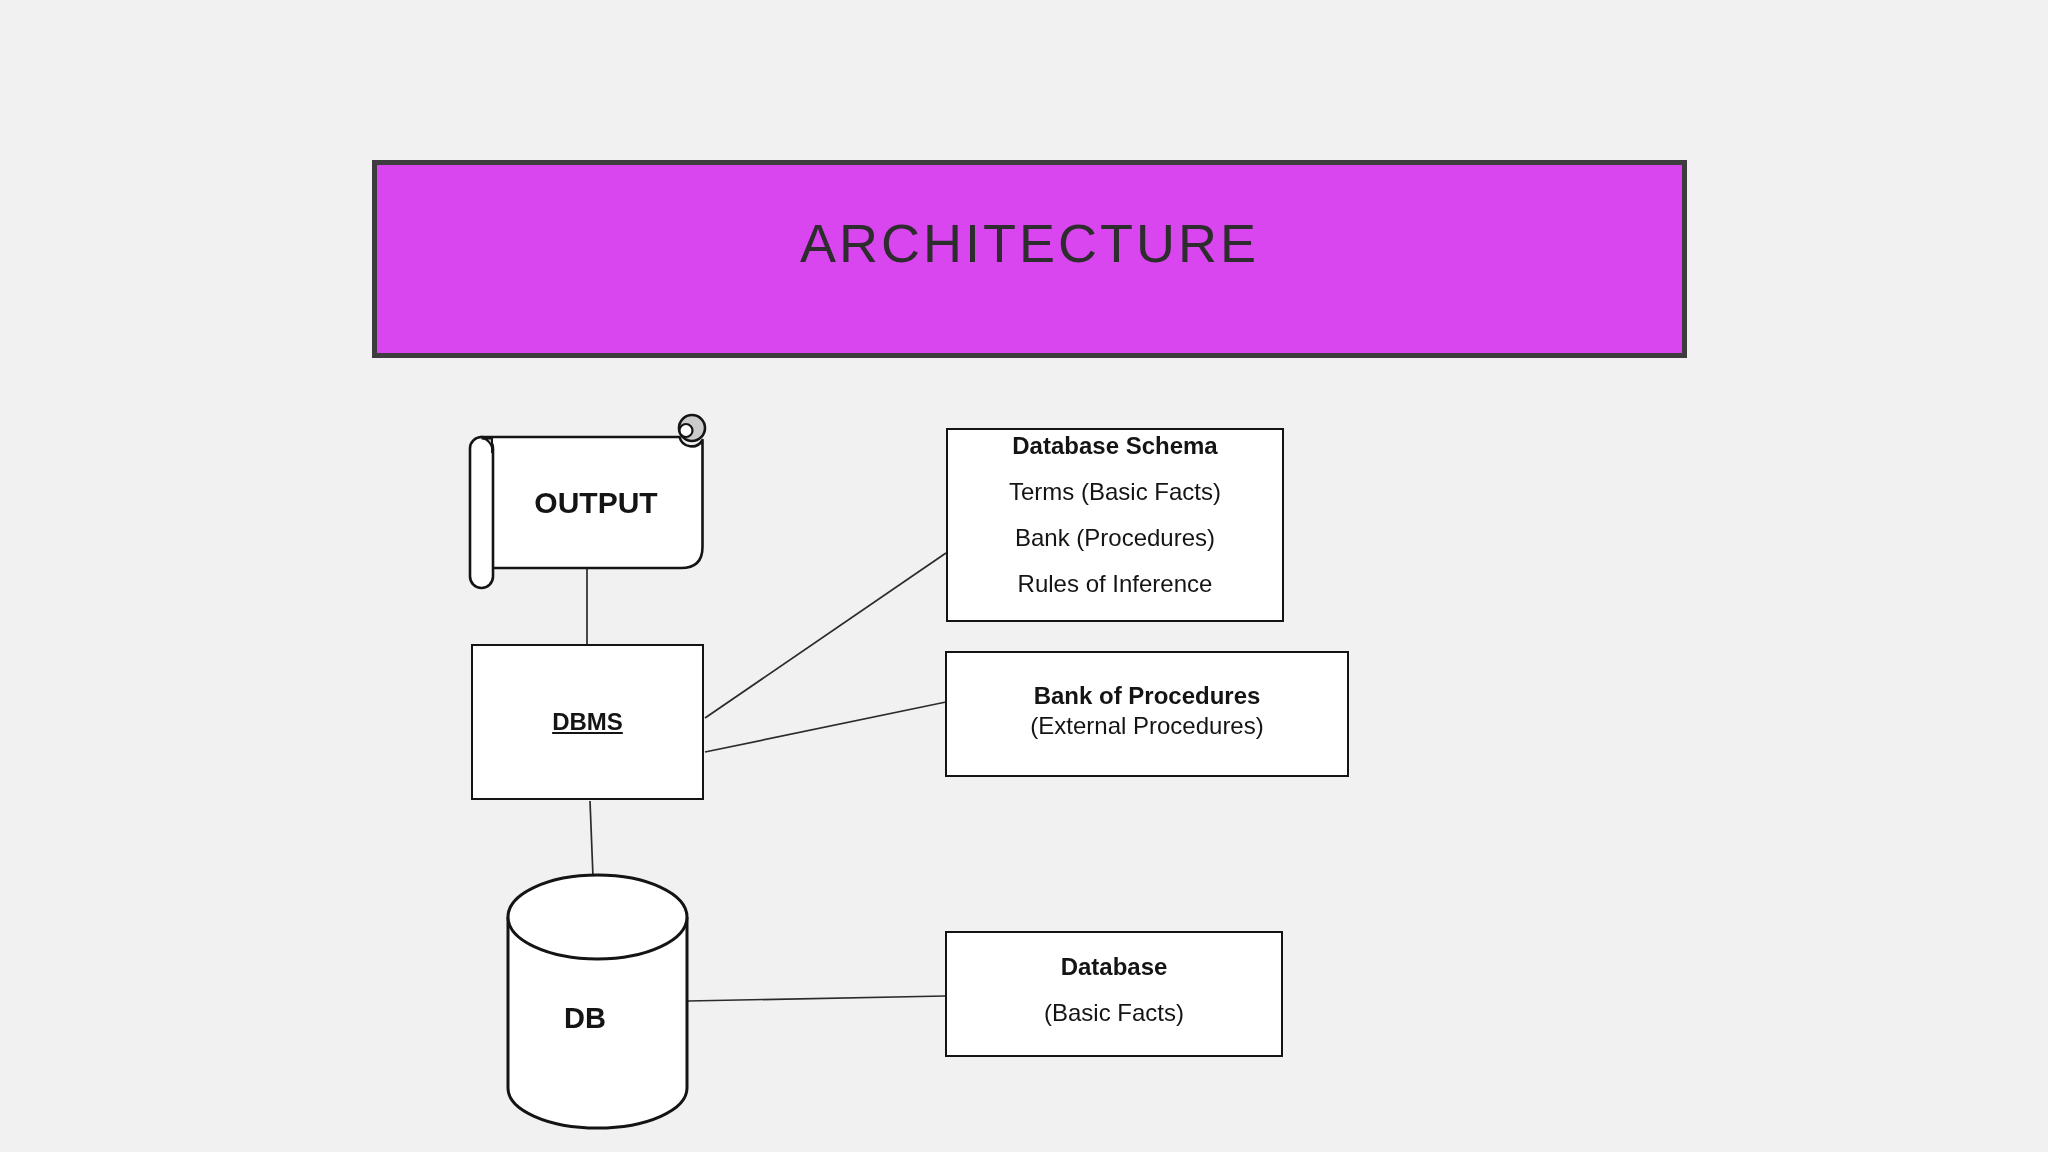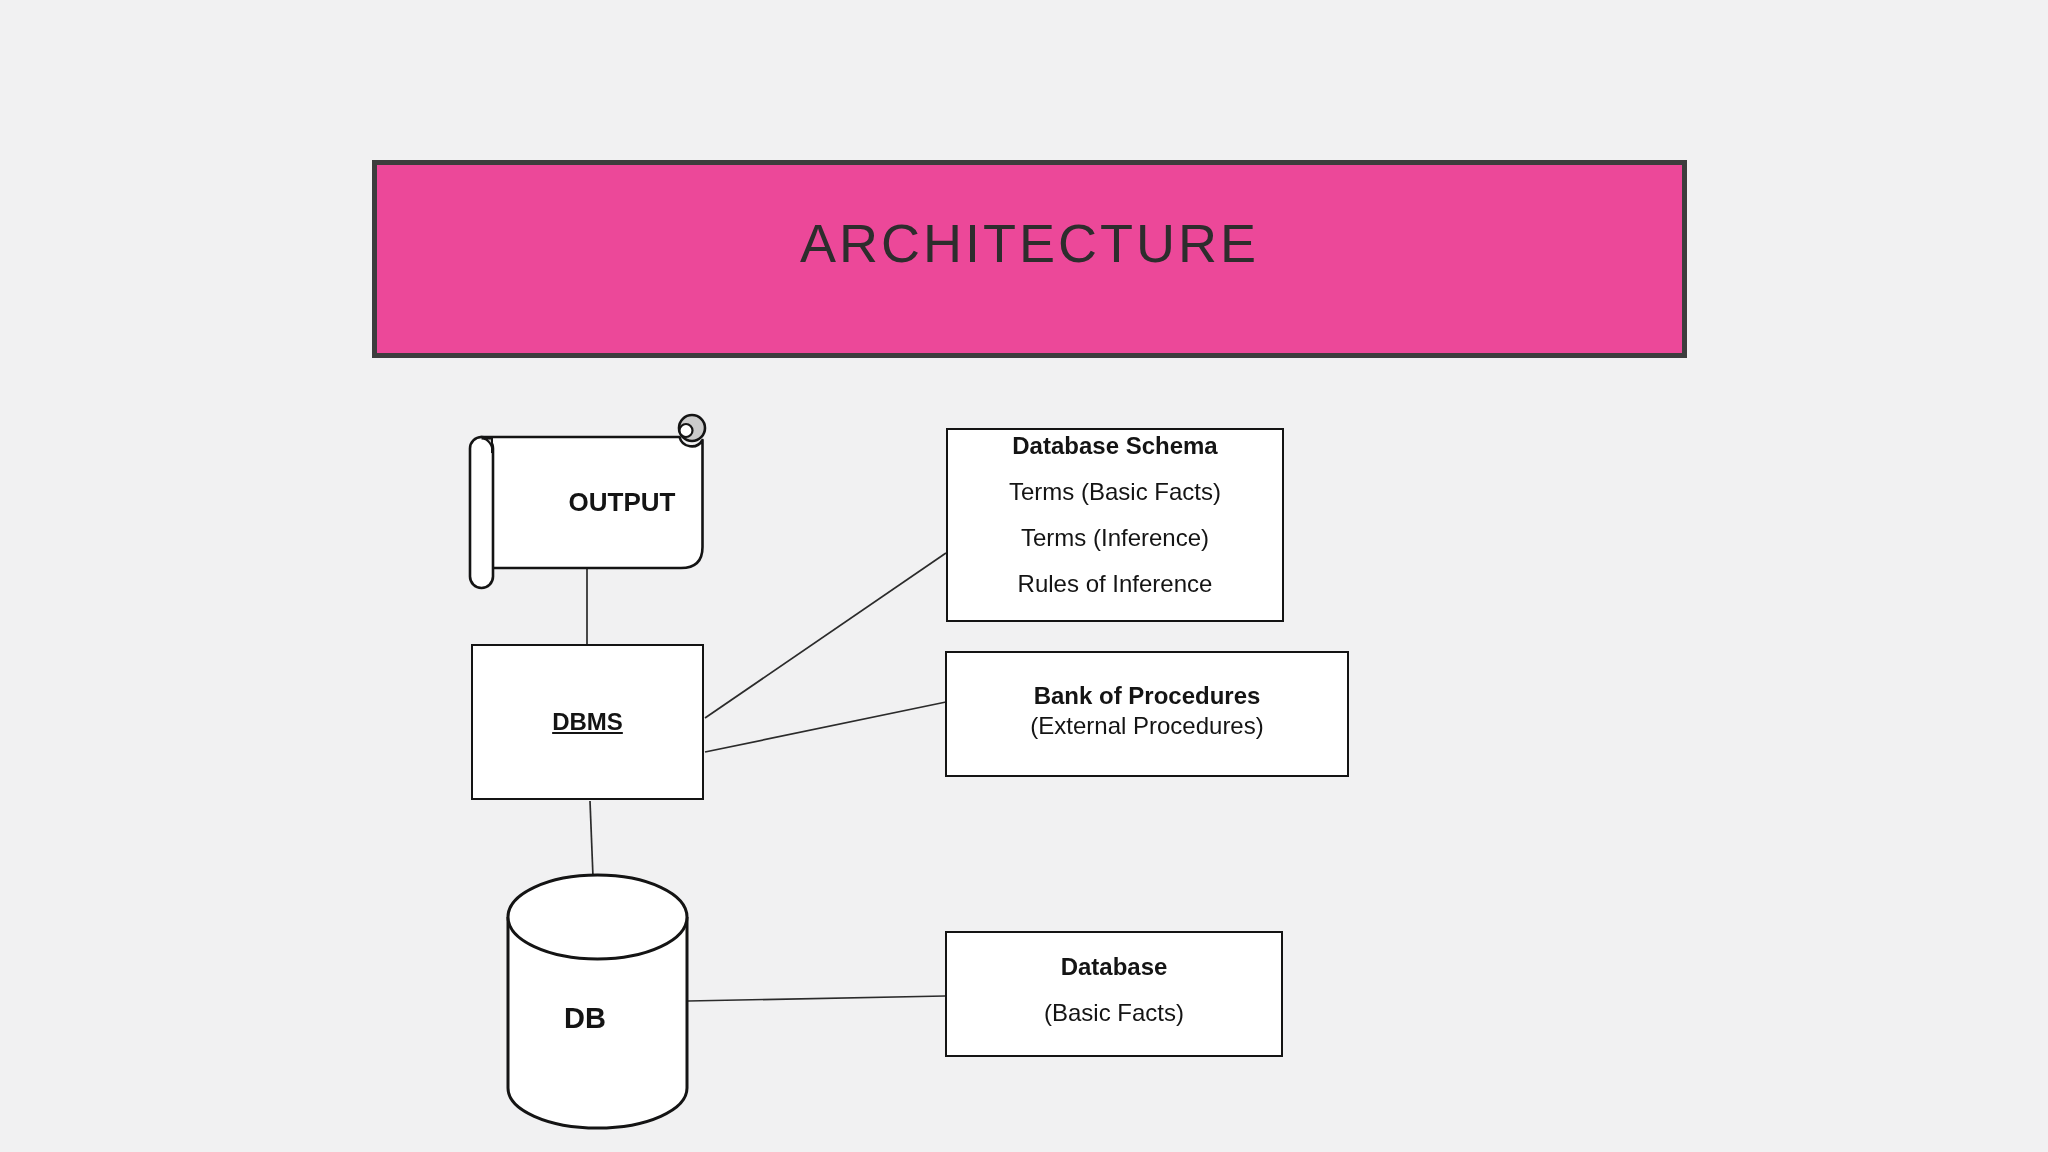--- a/index.html
+++ b/index.html
@@ -14,21 +14,21 @@
   }
   svg.layer {
     position: absolute;
     left: 0; top: 0;
     width: 2048px; height: 1152px;
   }
   .title-box {
     position: absolute;
     left: 372px; top: 160px;
     width: 1315px; height: 198px;
-    background: #ec4899;
+    background: #d946ef;
     border: 5.5px solid #3d3d3d;
     box-sizing: border-box;
     display: flex;
     align-items: center;
     justify-content: center;
     padding-bottom: 32px;
   }
   .title-box span {
     font-size: 54px;
     letter-spacing: 3px;
@@ -66,21 +66,21 @@
     line-height: 46px; padding-bottom: 20px;
   }
   .box-bank {
     left: 945px; top: 651px; width: 404px; height: 126px;
     line-height: 30px; padding-bottom: 7px;
   }
   .box-database {
     left: 945px; top: 931px; width: 338px; height: 126px;
     line-height: 46px; padding-bottom: 9px;
   }
-  .label-output { left: 493px; top: 437px; width: 206px; height: 131px; font-size: 26px; margin-left: 26px; }
+  .label-output { left: 493px; top: 437px; width: 206px; height: 131px; font-size: 30px; }
   .label-db    { left: 508px; top: 953px; width: 154px; height: 130px; font-size: 29px; }
 </style>
 </head>
 <body>
 
 <div class="canvas">
 
   <svg class="layer" viewBox="0 0 2048 1152" xmlns="http://www.w3.org/2000/svg">
 
     <g stroke="#2b2b2b" stroke-width="1.7" fill="none">
@@ -113,21 +113,21 @@
 
   <div class="box box-dbms">
     <span class="bold">DBMS</span>
   </div>
 
   <div class="node-label label-db">DB</div>
 
   <div class="box box-schema">
     <div class="bold">Database Schema</div>
     <div>Terms (Basic Facts)</div>
-    <div>Terms (Inference)</div>
+    <div>Bank (Procedures)</div>
     <div>Rules of Inference</div>
   </div>
 
   <div class="box box-bank">
     <div class="bold">Bank of Procedures</div>
     <div>(External Procedures)</div>
   </div>
 
   <div class="box box-database">
     <div class="bold">Database</div>

